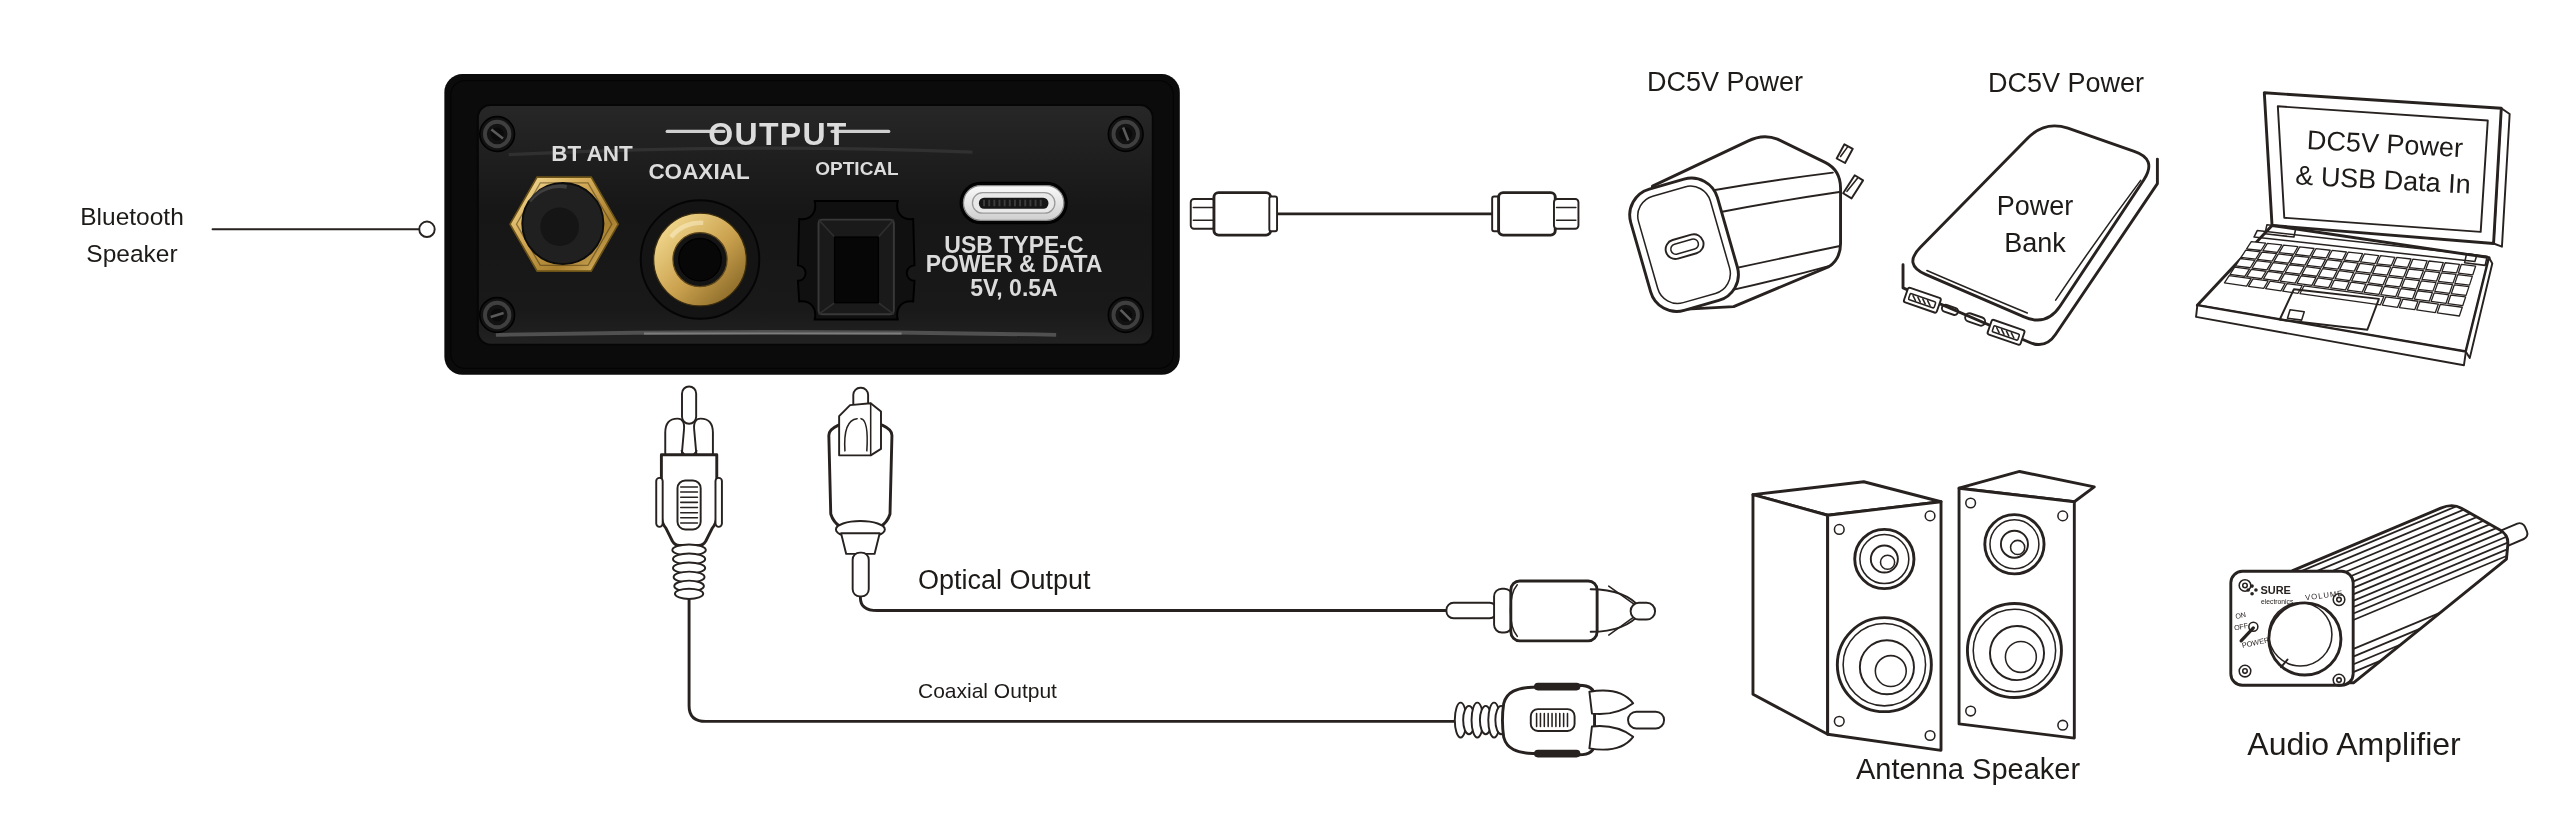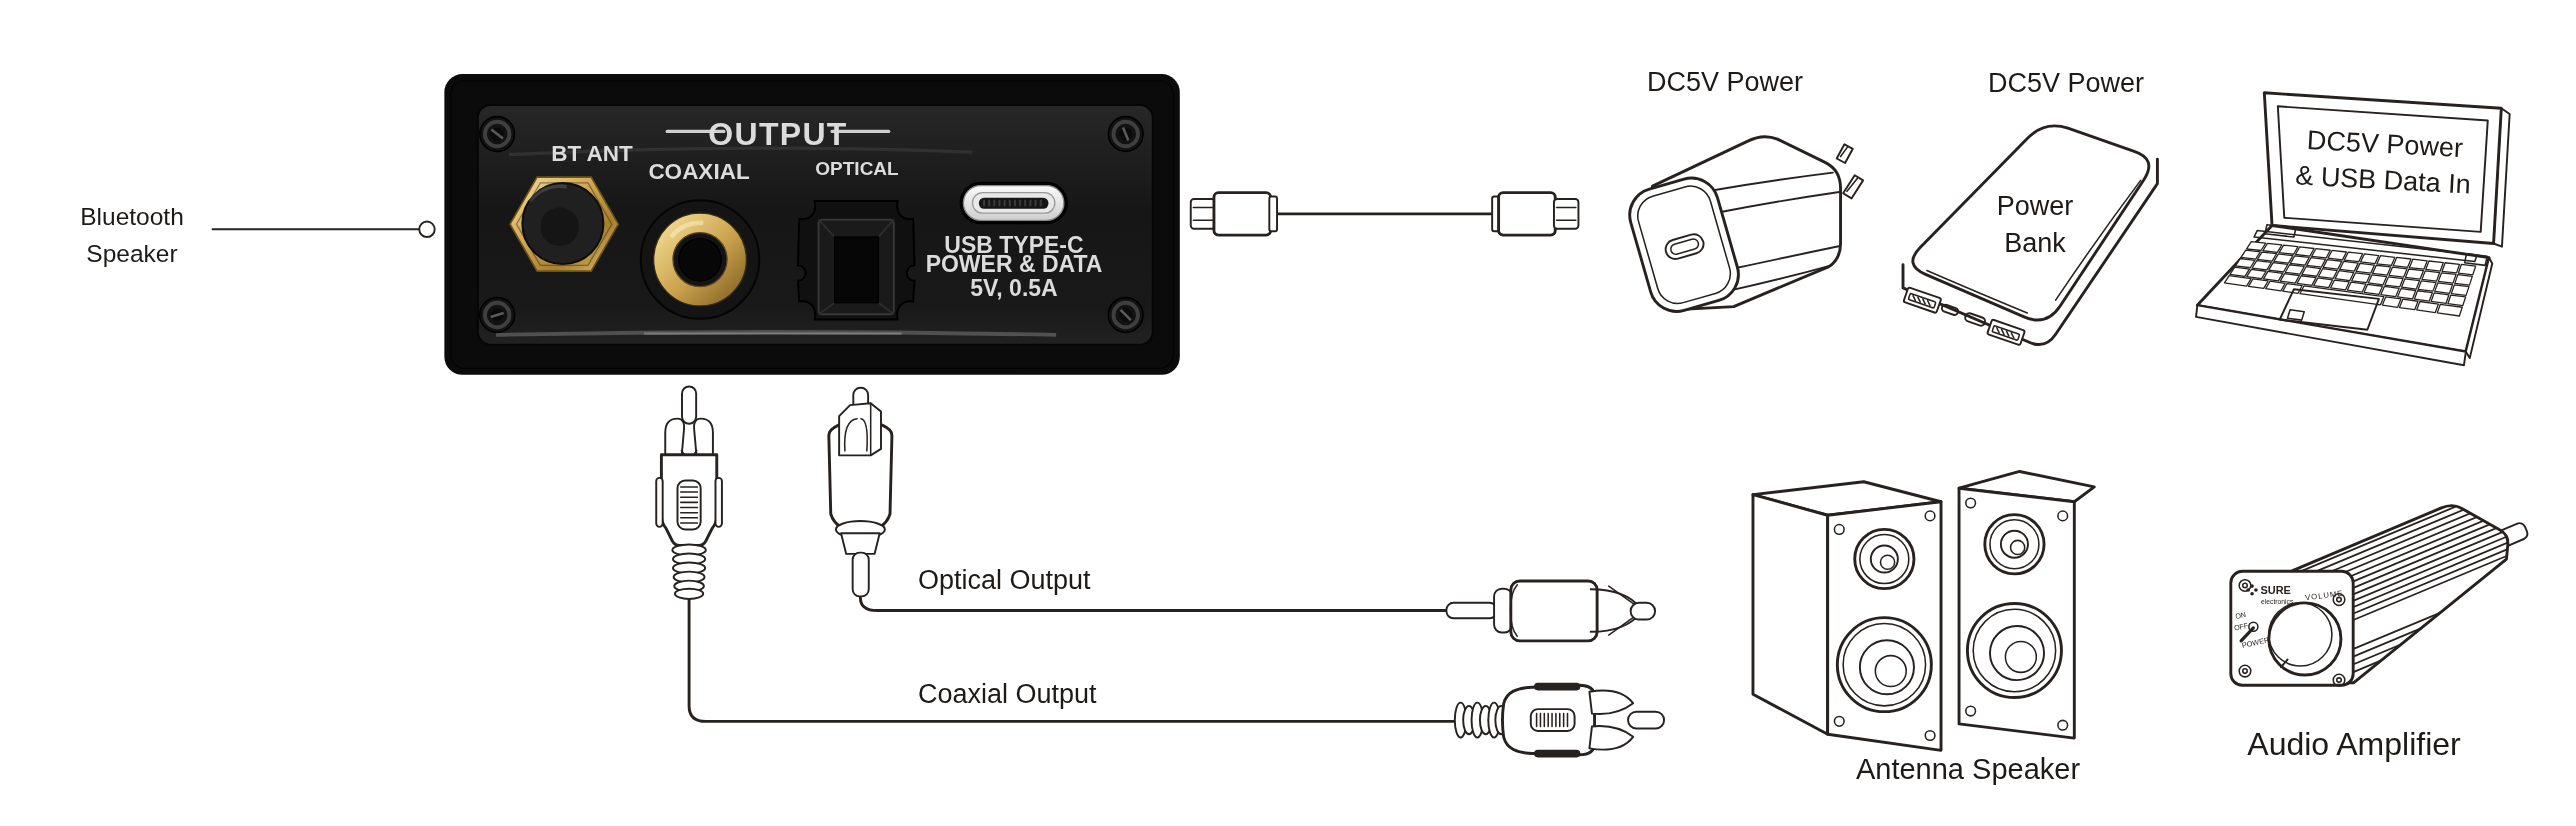--- a/index.html
+++ b/index.html
@@ -435,21 +435,21 @@
 
 <div class="panel-txt c" style="left:778px;top:116px;font-size:32px;letter-spacing:1.3px;">OUTPUT</div>
 <div class="panel-txt c" style="left:592px;top:141px;font-size:22.5px;">BT ANT</div>
 <div class="panel-txt c" style="left:699px;top:159px;font-size:22.5px;text-align:center;">COAXIAL</div>
 <div class="panel-txt c" style="left:857px;top:158px;font-size:19px;">OPTICAL</div>
 <div class="panel-txt c" style="left:1014px;top:226px;font-size:23px;margin-top:6px;">USB TYPE-C</div>
 <div class="panel-txt c" style="left:1014px;top:251px;font-size:23px;">POWER &amp; DATA</div>
 <div class="panel-txt c" style="left:1014px;top:275px;font-size:23px;">5V, 0.5A</div>
 
 <div class="lbl" style="left:918px;top:565px;font-size:27px;text-align:right;">Optical Output</div>
-<div class="lbl" style="left:918px;top:679px;font-size:27px;">Coaxial Output</div>
+<div class="lbl" style="left:918px;top:679px;font-size:21px;">Coaxial Output</div>
 
 <div class="lbl c" style="left:1725px;top:67px;font-size:27px;">DC5V Power</div>
 <div class="lbl c" style="left:2066px;top:68px;font-size:27px;">DC5V Power</div>
 
 <div class="lbl c" style="left:2035px;top:188px;font-size:27px;line-height:37px;">
   <div>Power</div>
   <div>Bank</div>
 </div>
 
 <div class="lbl c" style="left:2384px;top:126px;font-size:27px;line-height:36px;transform:translateX(-50%) rotate(3deg);">

